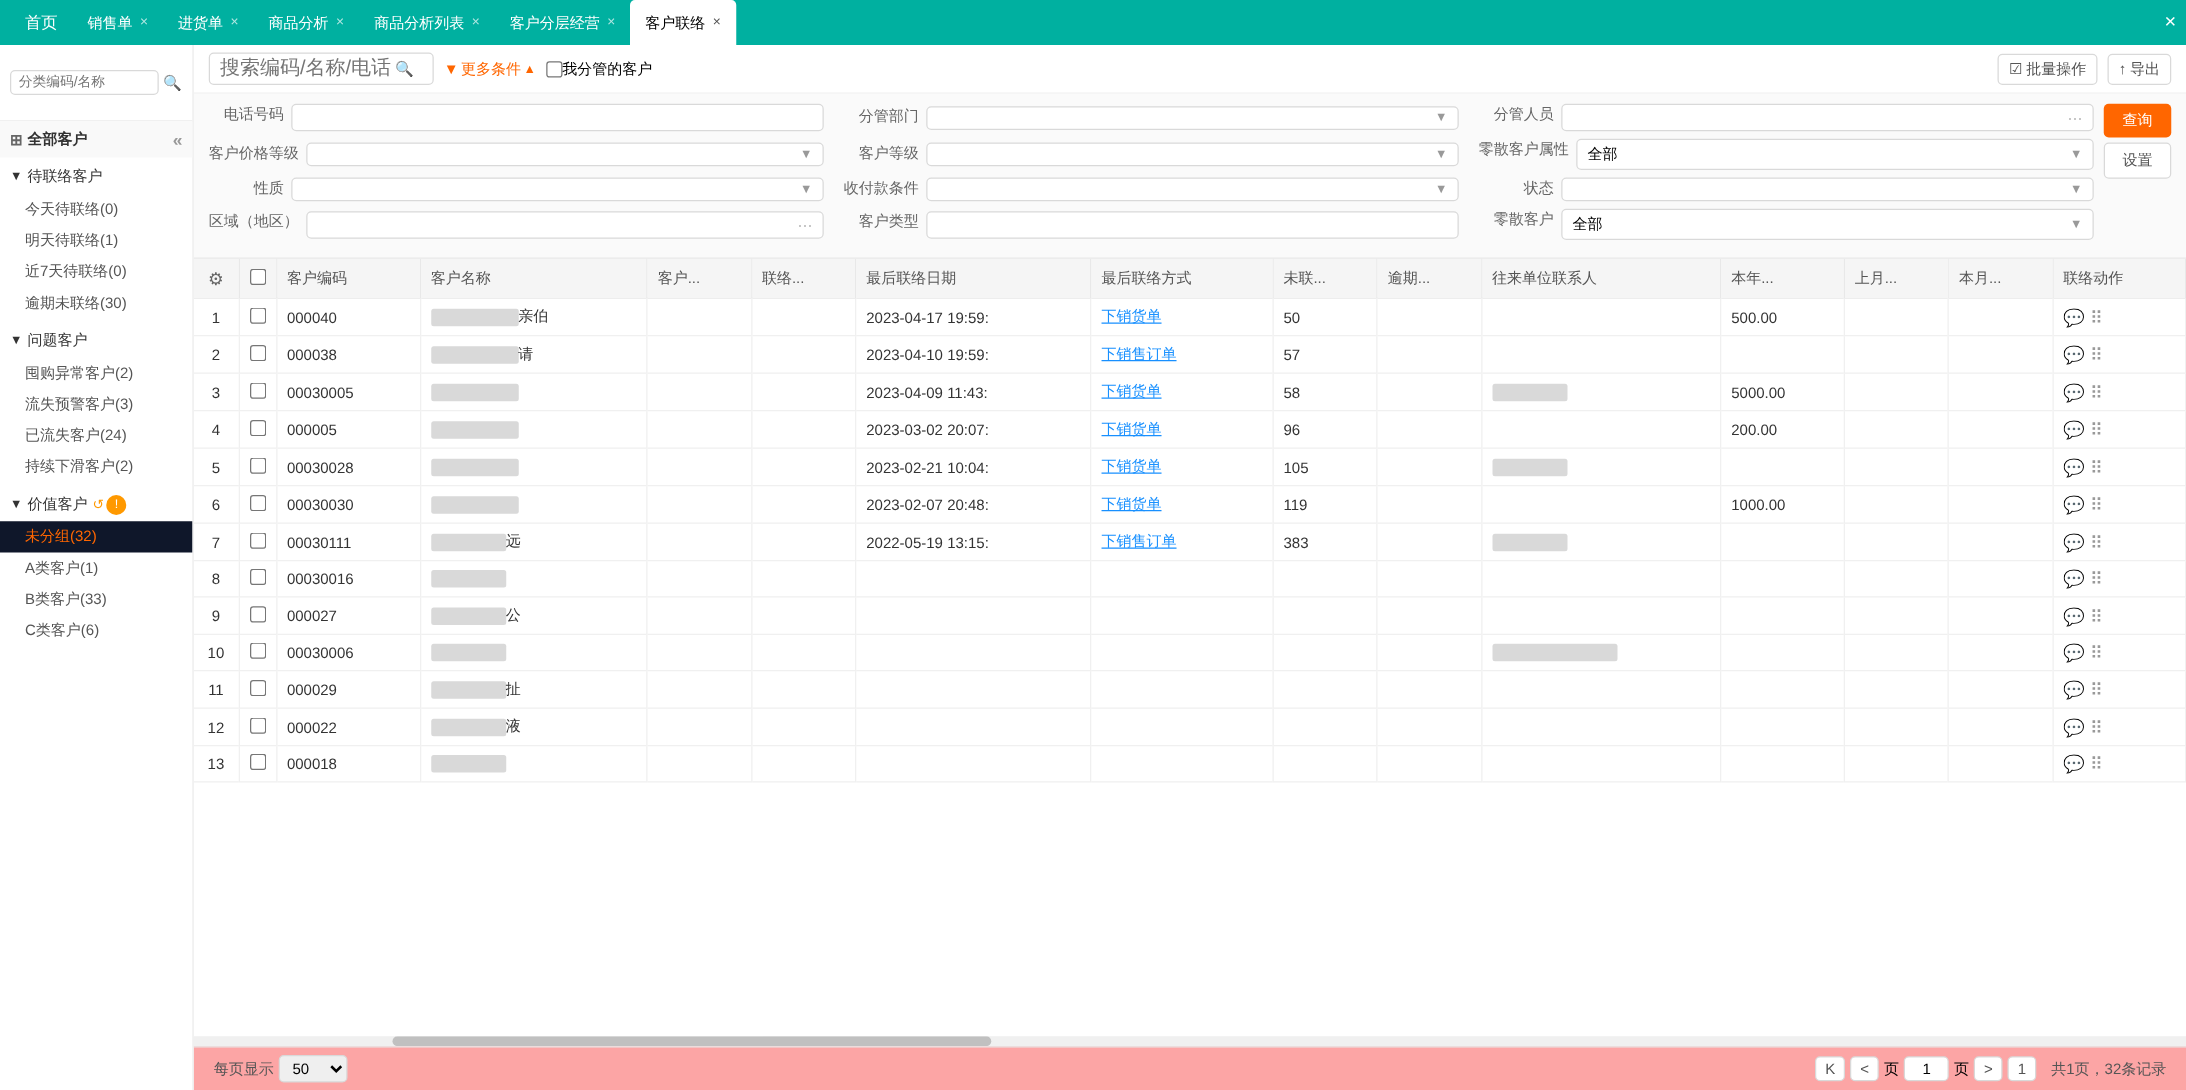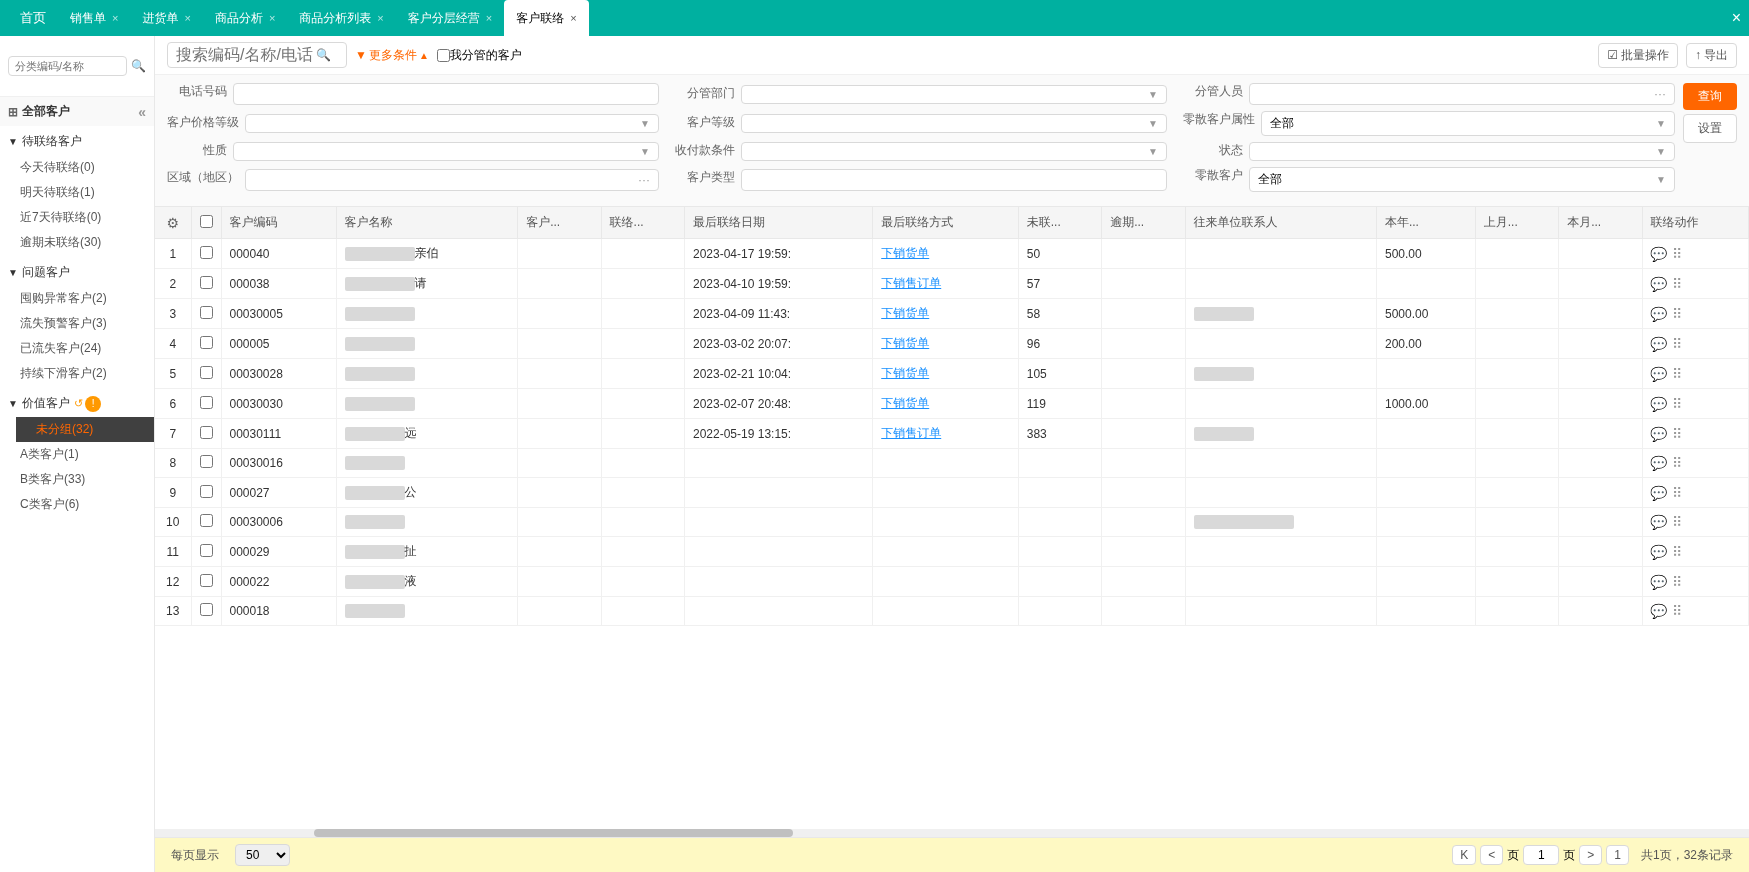--- a/index.html
+++ b/index.html
@@ -123,23 +123,22 @@
       font-size: 11px;
     }
 
     .sidebar-item {
       padding: 4px 8px 4px 20px;
       cursor: pointer;
       color: #555;
       font-size: 12px;
     }
     .sidebar-item.active {
-      background: #404040;
+      background: #0f172a;
       color: #f60;
-      margin-left: 16px;
     }
 
     
     .content-area {
       flex: 1;
       display: flex;
       flex-direction: column;
       overflow: hidden;
       background: white;
     }
@@ -335,22 +334,22 @@
       font-size: 14px;
     }
     .settings-icon { color: #666; font-size: 14px; cursor: pointer; }
 
     
     .table-footer {
       display: flex;
       align-items: center;
       padding: 6px 16px;
       border-top: 1px solid #e8e8e8;
-      background: #fef9c3;
-      gap: 16px;
+      background: #fca5a5;
+      gap: 4px;
     }
     .page-size-label { color: #555; }
     .page-size-select {
       border: 1px solid #d9d9d9;
       border-radius: 4px;
       padding: 2px 6px;
       font-size: 12px;
     }
     .pagination {
       margin-left: auto;

